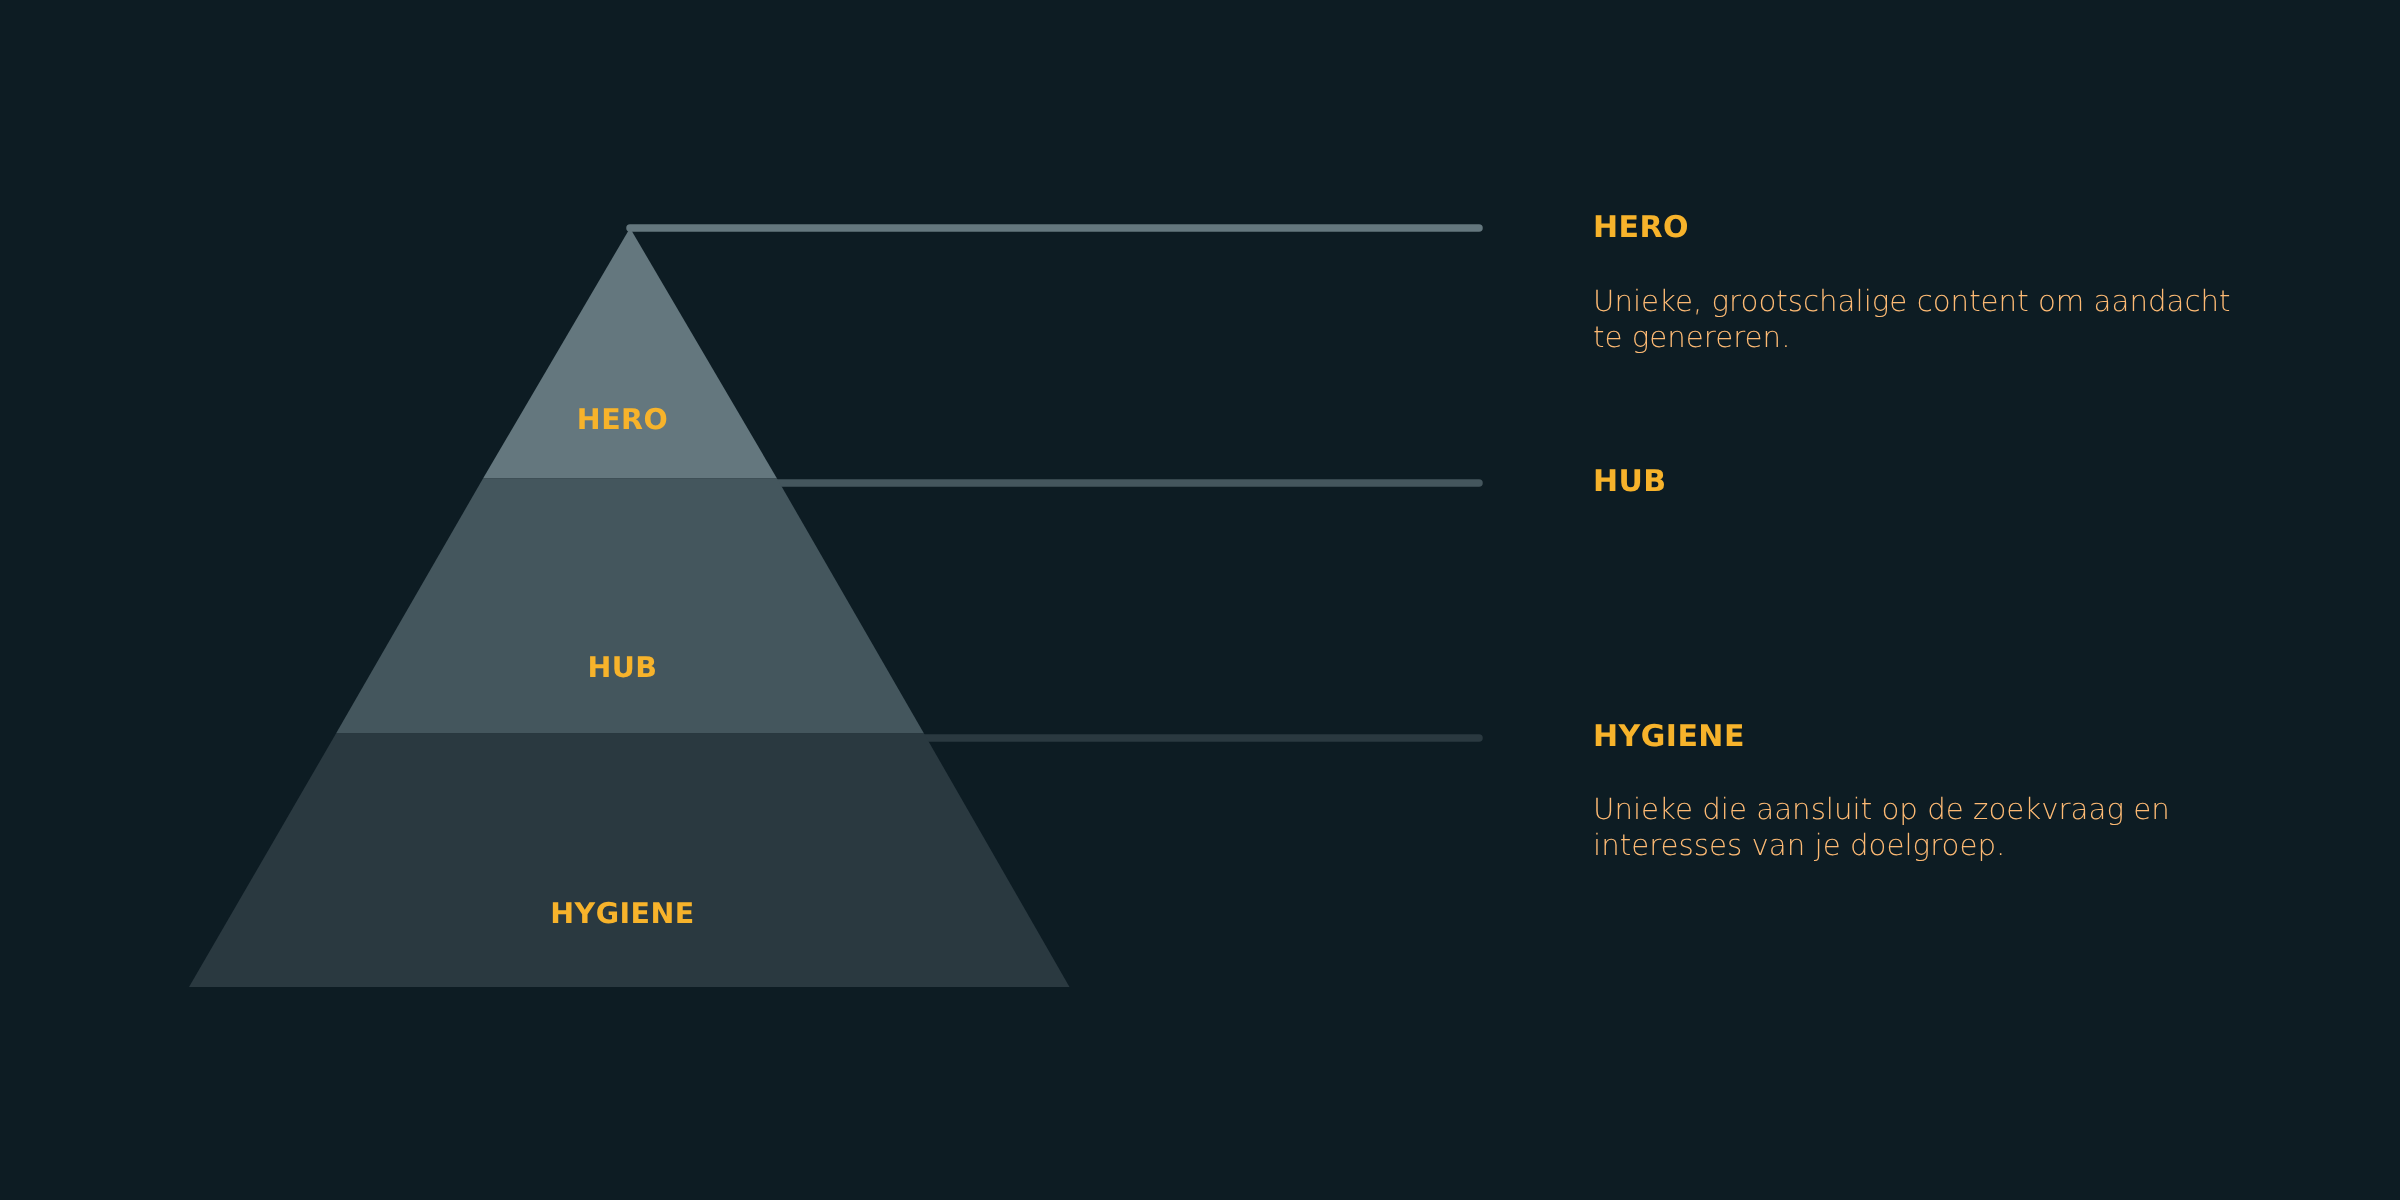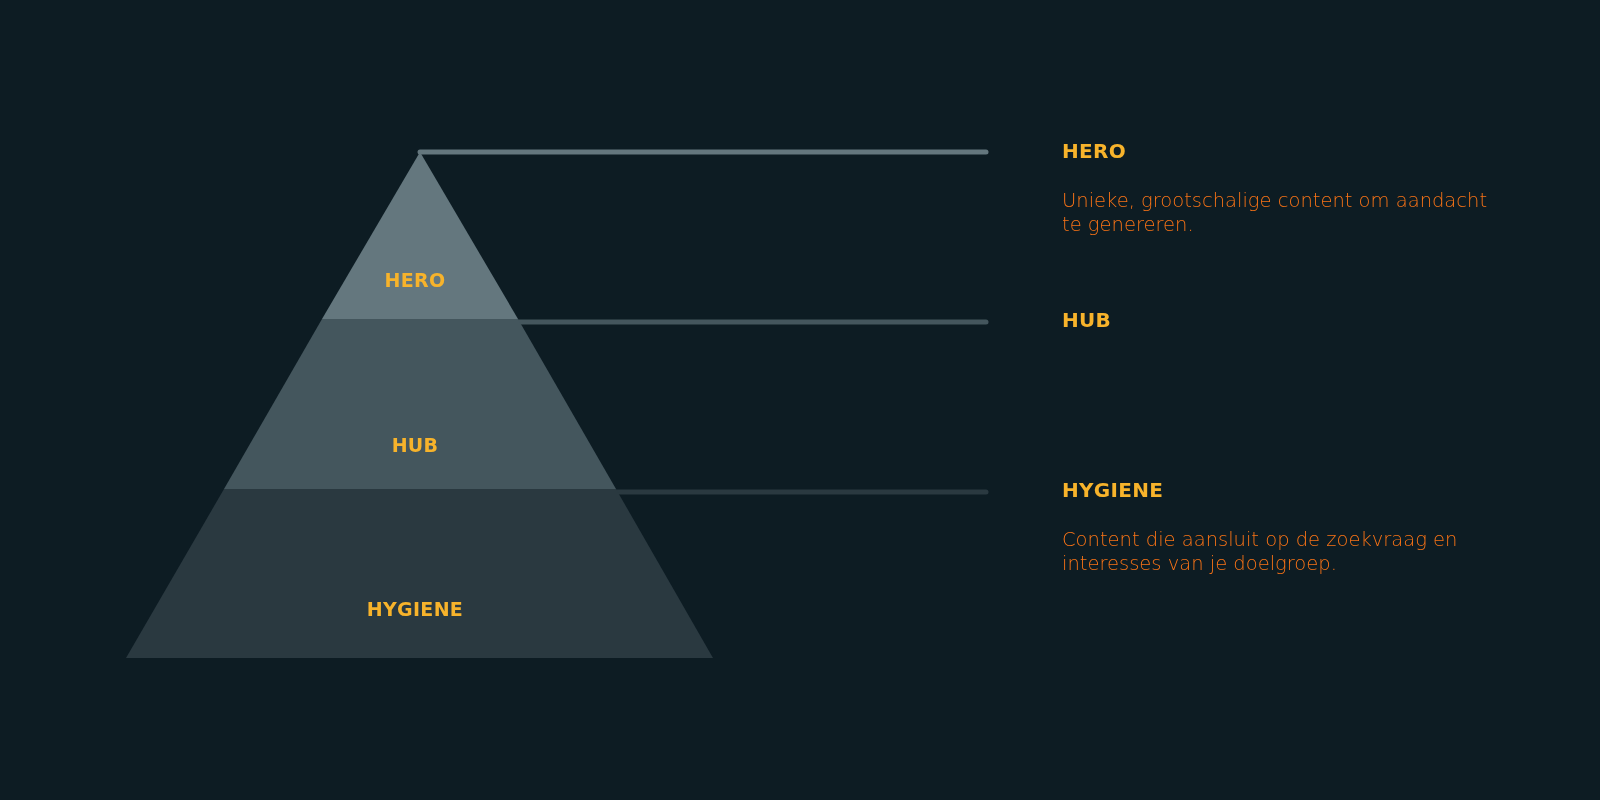--- a/index.html
+++ b/index.html
@@ -1,21 +1,21 @@
 <!DOCTYPE html>
 <html><head>
 <meta charset="utf-8">
 <style>
   html, body { margin:0; padding:0; }
   body { width:1600px; height:800px; background:#0d1c23; position:relative; overflow:hidden; font-family:"Liberation Sans", sans-serif; }
   svg.pyr { position:absolute; left:0; top:0; }
   .tier-label { position:absolute; width:200px; text-align:center; color:#f7b32b; font-weight:900; font-size:19px; letter-spacing:0.3px; font-family:"DejaVu Sans", sans-serif; }
   .side { position:absolute; left:1062px; width:440px; }
   .side h3 { margin:0; color:#f7b32b; font-family:"DejaVu Sans", sans-serif; font-weight:900; font-size:20px; letter-spacing:0.3px; }
-  .side p { margin:26px 0 0 0; color:#f97316; font-family:"DejaVu Sans", sans-serif; font-size:19.5px; line-height:24px; font-weight:300; }
+  .side p { margin:26px 0 0 0; color:#fdba74; font-family:"DejaVu Sans", sans-serif; font-size:19.5px; line-height:24px; font-weight:300; }
 </style>
 </head>
 <body>
 
 <svg class="pyr" width="1600" height="800">
 
   <line x1="420" y1="152" x2="986" y2="152" stroke="#64777e" stroke-width="5" stroke-linecap="round"></line>
   <line x1="516" y1="322" x2="986" y2="322" stroke="#44565d" stroke-width="5" stroke-linecap="round"></line>
   <line x1="614" y1="492" x2="986" y2="492" stroke="#2a3940" stroke-width="5" stroke-linecap="round"></line>
 
@@ -30,14 +30,14 @@
 
 <div class="side" style="top:139px;">
   <h3>HERO</h3>
   <p>Unieke, grootschalige content om aandacht te genereren.</p>
 </div>
 <div class="side" style="top:308px;">
   <h3>HUB</h3>
 </div>
 <div class="side" style="top:478px;">
   <h3>HYGIENE</h3>
-  <p>Content die aansluit op de zoekvraag en interesses van je doelgroep.</p>
+  <p>Unieke die aansluit op de zoekvraag en interesses van je doelgroep.</p>
 </div>
 
 </body></html>

